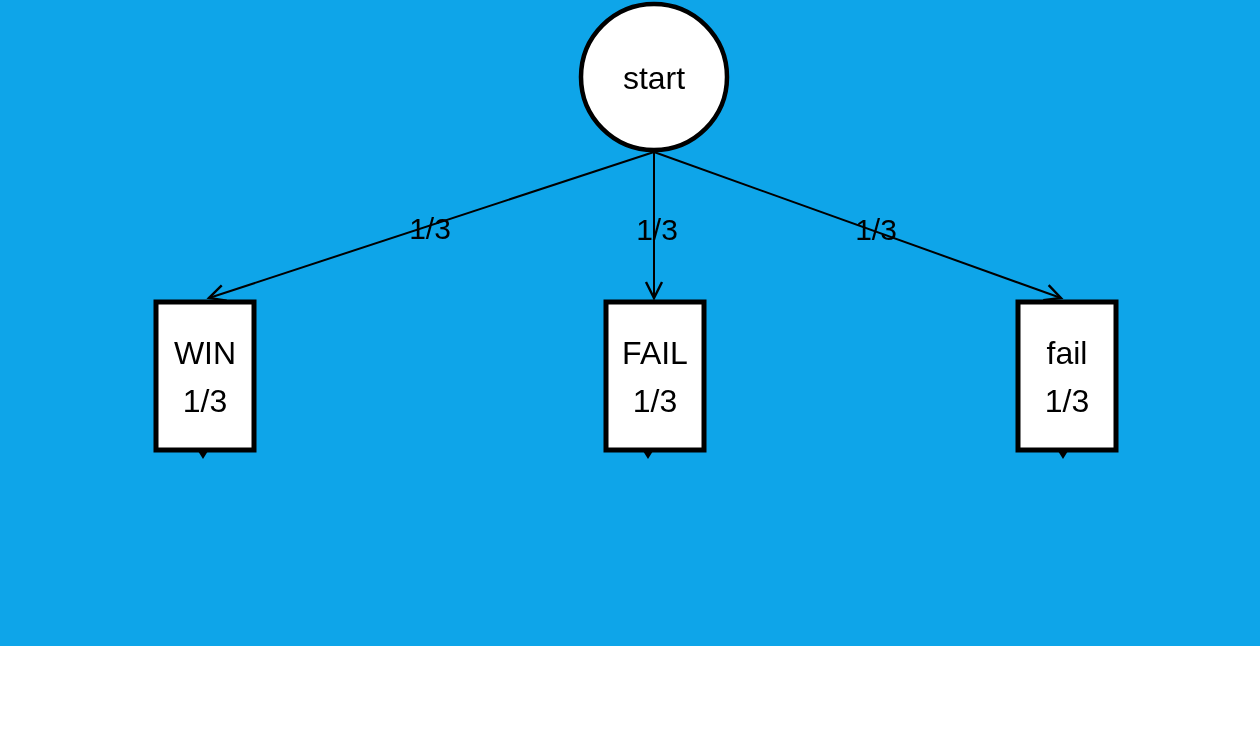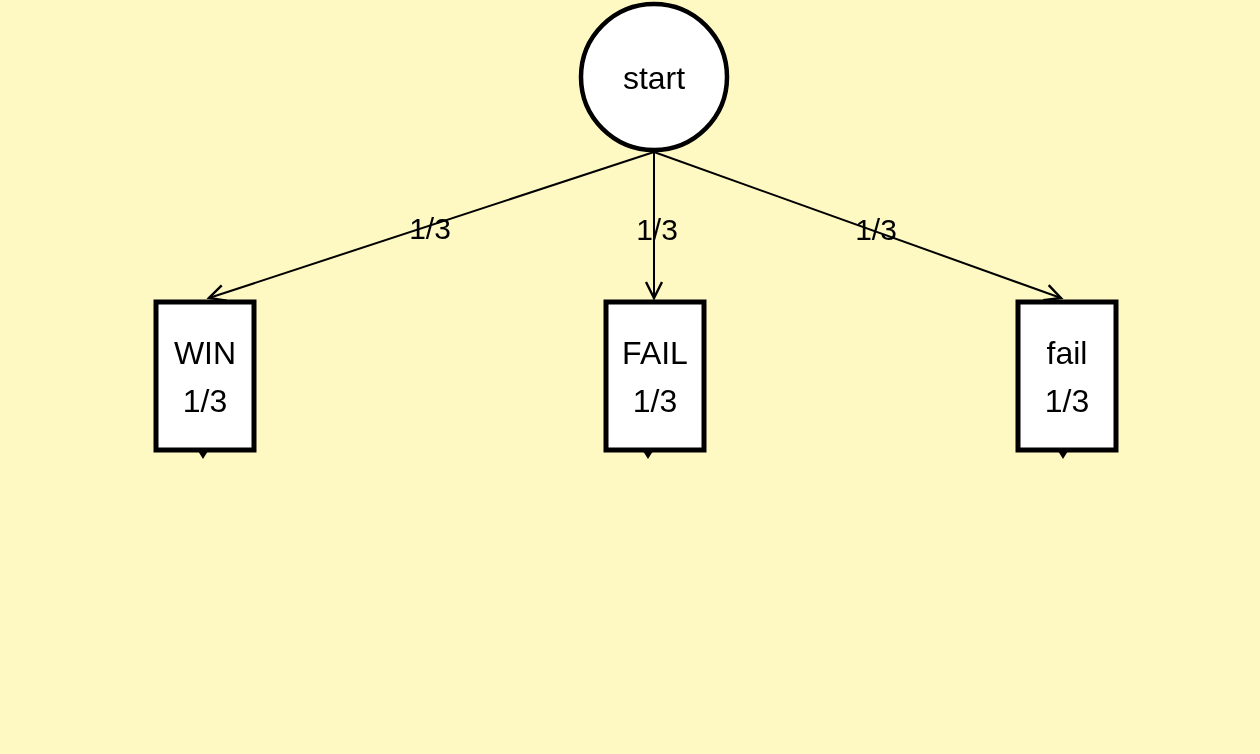--- a/index.html
+++ b/index.html
@@ -7,22 +7,22 @@
     padding: 0;
     background: #ffffff;
     width: 1260px;
     height: 754px;
     overflow: hidden;
     font-family: "Liberation Sans", sans-serif;
   }
   .canvas {
     position: relative;
     width: 1260px;
-    height: 754px;
-    background: #fef9c3;
+    height: 646px;
+    background: #0ea5e9;
   }
   svg text {
     font-family: "Liberation Sans", sans-serif;
     fill: #000000;
   }
   .node-label { font-size: 32px; }
   .edge-label { font-size: 30px; }
   .start-label { font-size: 32px; }
 </style>
 </head>

